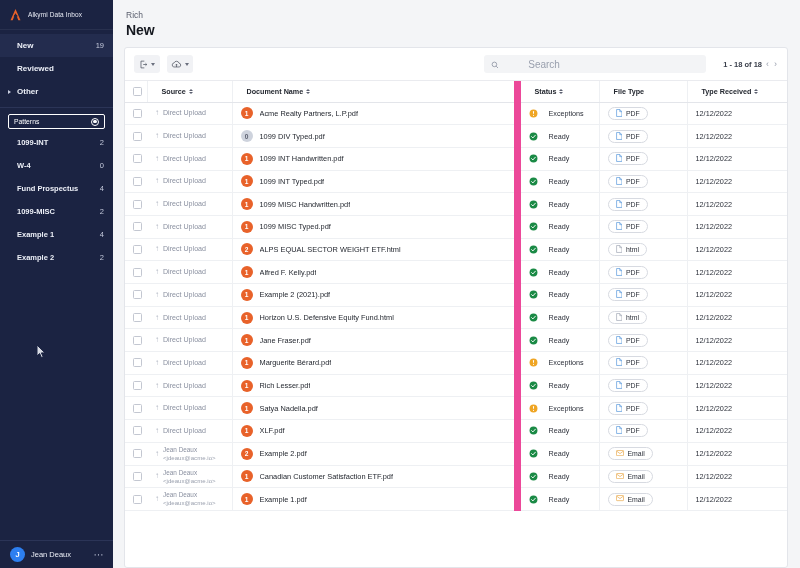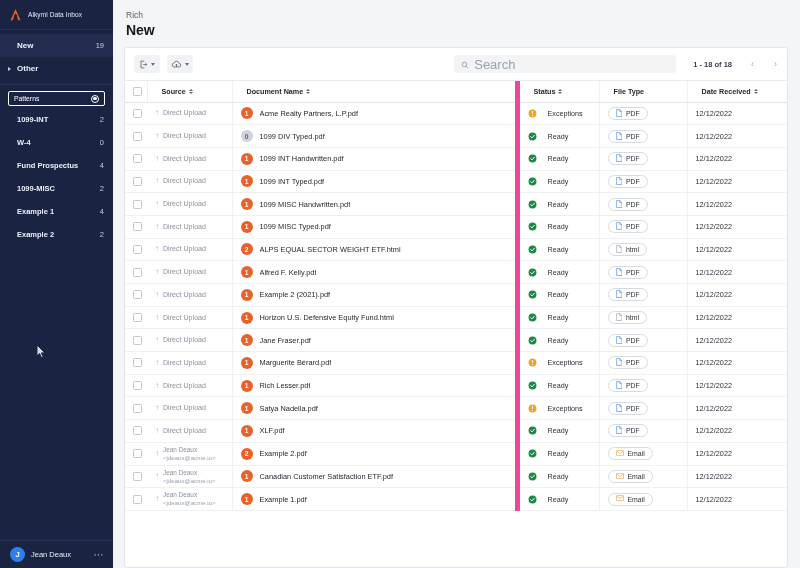--- a/index.html
+++ b/index.html
@@ -120,25 +120,25 @@
 
   .tb-spacer { flex: 1; }
 
   .search-wrap {
     width: 222px; height: 18px; background: #f3f4f6; border-radius: 3px;
     display: flex; align-items: center; gap: 5px; padding: 0 7px; cursor: text;
     margin-right: 10px;
   }
   .search-input {
     border: none; outline: none; background: transparent;
-    font-family: inherit; font-size: 13px; color: #4c515e; width: 100%;
+    font-family: inherit; font-size: 10px; color: #4c515e; width: 100%; margin-left: 24px;
   }
   .search-input::placeholder { color: #9aa0ae; }
 
-  .pager { display: flex; align-items: flex-start; gap: 18px; }
+  .pager { display: flex; align-items: flex-start; gap: 3px; }
   .pager-text { font-size: 7.5px; color: #3b404c; font-weight: 700; white-space: nowrap; }
   .pager-btn { color: #9aa0ae; font-size: 9px; cursor: pointer; padding: 0 1px; line-height: 1; }
 
   
   .tbl-scroll { flex: 1; overflow: hidden; }
   table { width: 100%; border-collapse: collapse; table-layout: fixed; }
   thead th {
     height: 21px; background: #fff; border-bottom: 1px solid #e3e5ea;
     font-size: 7.2px; color: #23272f; font-weight: 700; text-align: left;
     padding: 0 0 0 8px; vertical-align: middle; white-space: nowrap;
@@ -149,21 +149,21 @@
   .sorter i.up { border-bottom: 2.6px solid #5c6170; }
   .sorter i.dn { border-top: 2.6px solid #5c6170; }
 
   tbody td {
     height: 22.7px; border-bottom: 1px solid #eef0f3;
     font-size: 7.3px; color: #2c303a; padding: 0 0 0 8px; vertical-align: middle;
     overflow: hidden; white-space: nowrap;
   }
   .col-chk { width: 22px; }
   .col-src { width: 85px; border-right: 1px solid #eef0f3;}
-  .col-doc { width: 285px; border-right: 5px solid #ec4899;}
+  .col-doc { width: 285px; border-right: 7px solid #ec4899;}
   .col-status { width: 82px; border-right: 1px solid #eef0f3;}
   .col-ftype { width: 88px; border-right: 1px solid #eef0f3;}
   .col-date { width: auto; }
   thead th.col-chk, thead th.col-src, thead th.col-doc, thead th.col-status, thead th.col-ftype { border-right: 1px solid #eef0f3; }
 
   .chk {
     width: 9px; height: 9px; border: 1px solid #c3c7d1; border-radius: 1.5px;
     background: #fff; cursor: pointer; display:block;
   }
 
@@ -212,20 +212,23 @@
           <path d="M9 15 L15.5 15 L14.2 12.4 L10.3 12.4 Z" fill="#1b2342"></path>
         </svg>
       </span>
       <span class="brand-name">Alkymi Data Inbox</span>
     </div>
 
     <nav class="nav">
       <div class="nav-item selected">
         <span class="nav-label">New</span>
         <span class="nav-count">19</span>
+      </div>
+      <div class="nav-item">
+        <span class="nav-label">Reviewed</span>
       </div>
       <div class="nav-item">
         <span class="caret"></span>
         <span class="nav-label">Other</span>
       </div>
     </nav>
 
     <div class="nav-sep"></div>
 
     <div class="patterns-box">
@@ -358,21 +361,21 @@
                     </span>
                 </span>
               </th>
               <th class="col-ftype">
                 <span class="th-in">
                   <span>File Type</span>
                 </span>
               </th>
               <th class="col-date">
                 <span class="th-in">
-                  <span>Date Received</span>
+                  <span>Type Received</span>
                   <span class="sorter">
                       <i class="up"></i>
                       <i class="dn"></i>
                     </span>
                 </span>
               </th>
             </tr>
           </thead>
           <tbody id="tbody">
               <tr>

